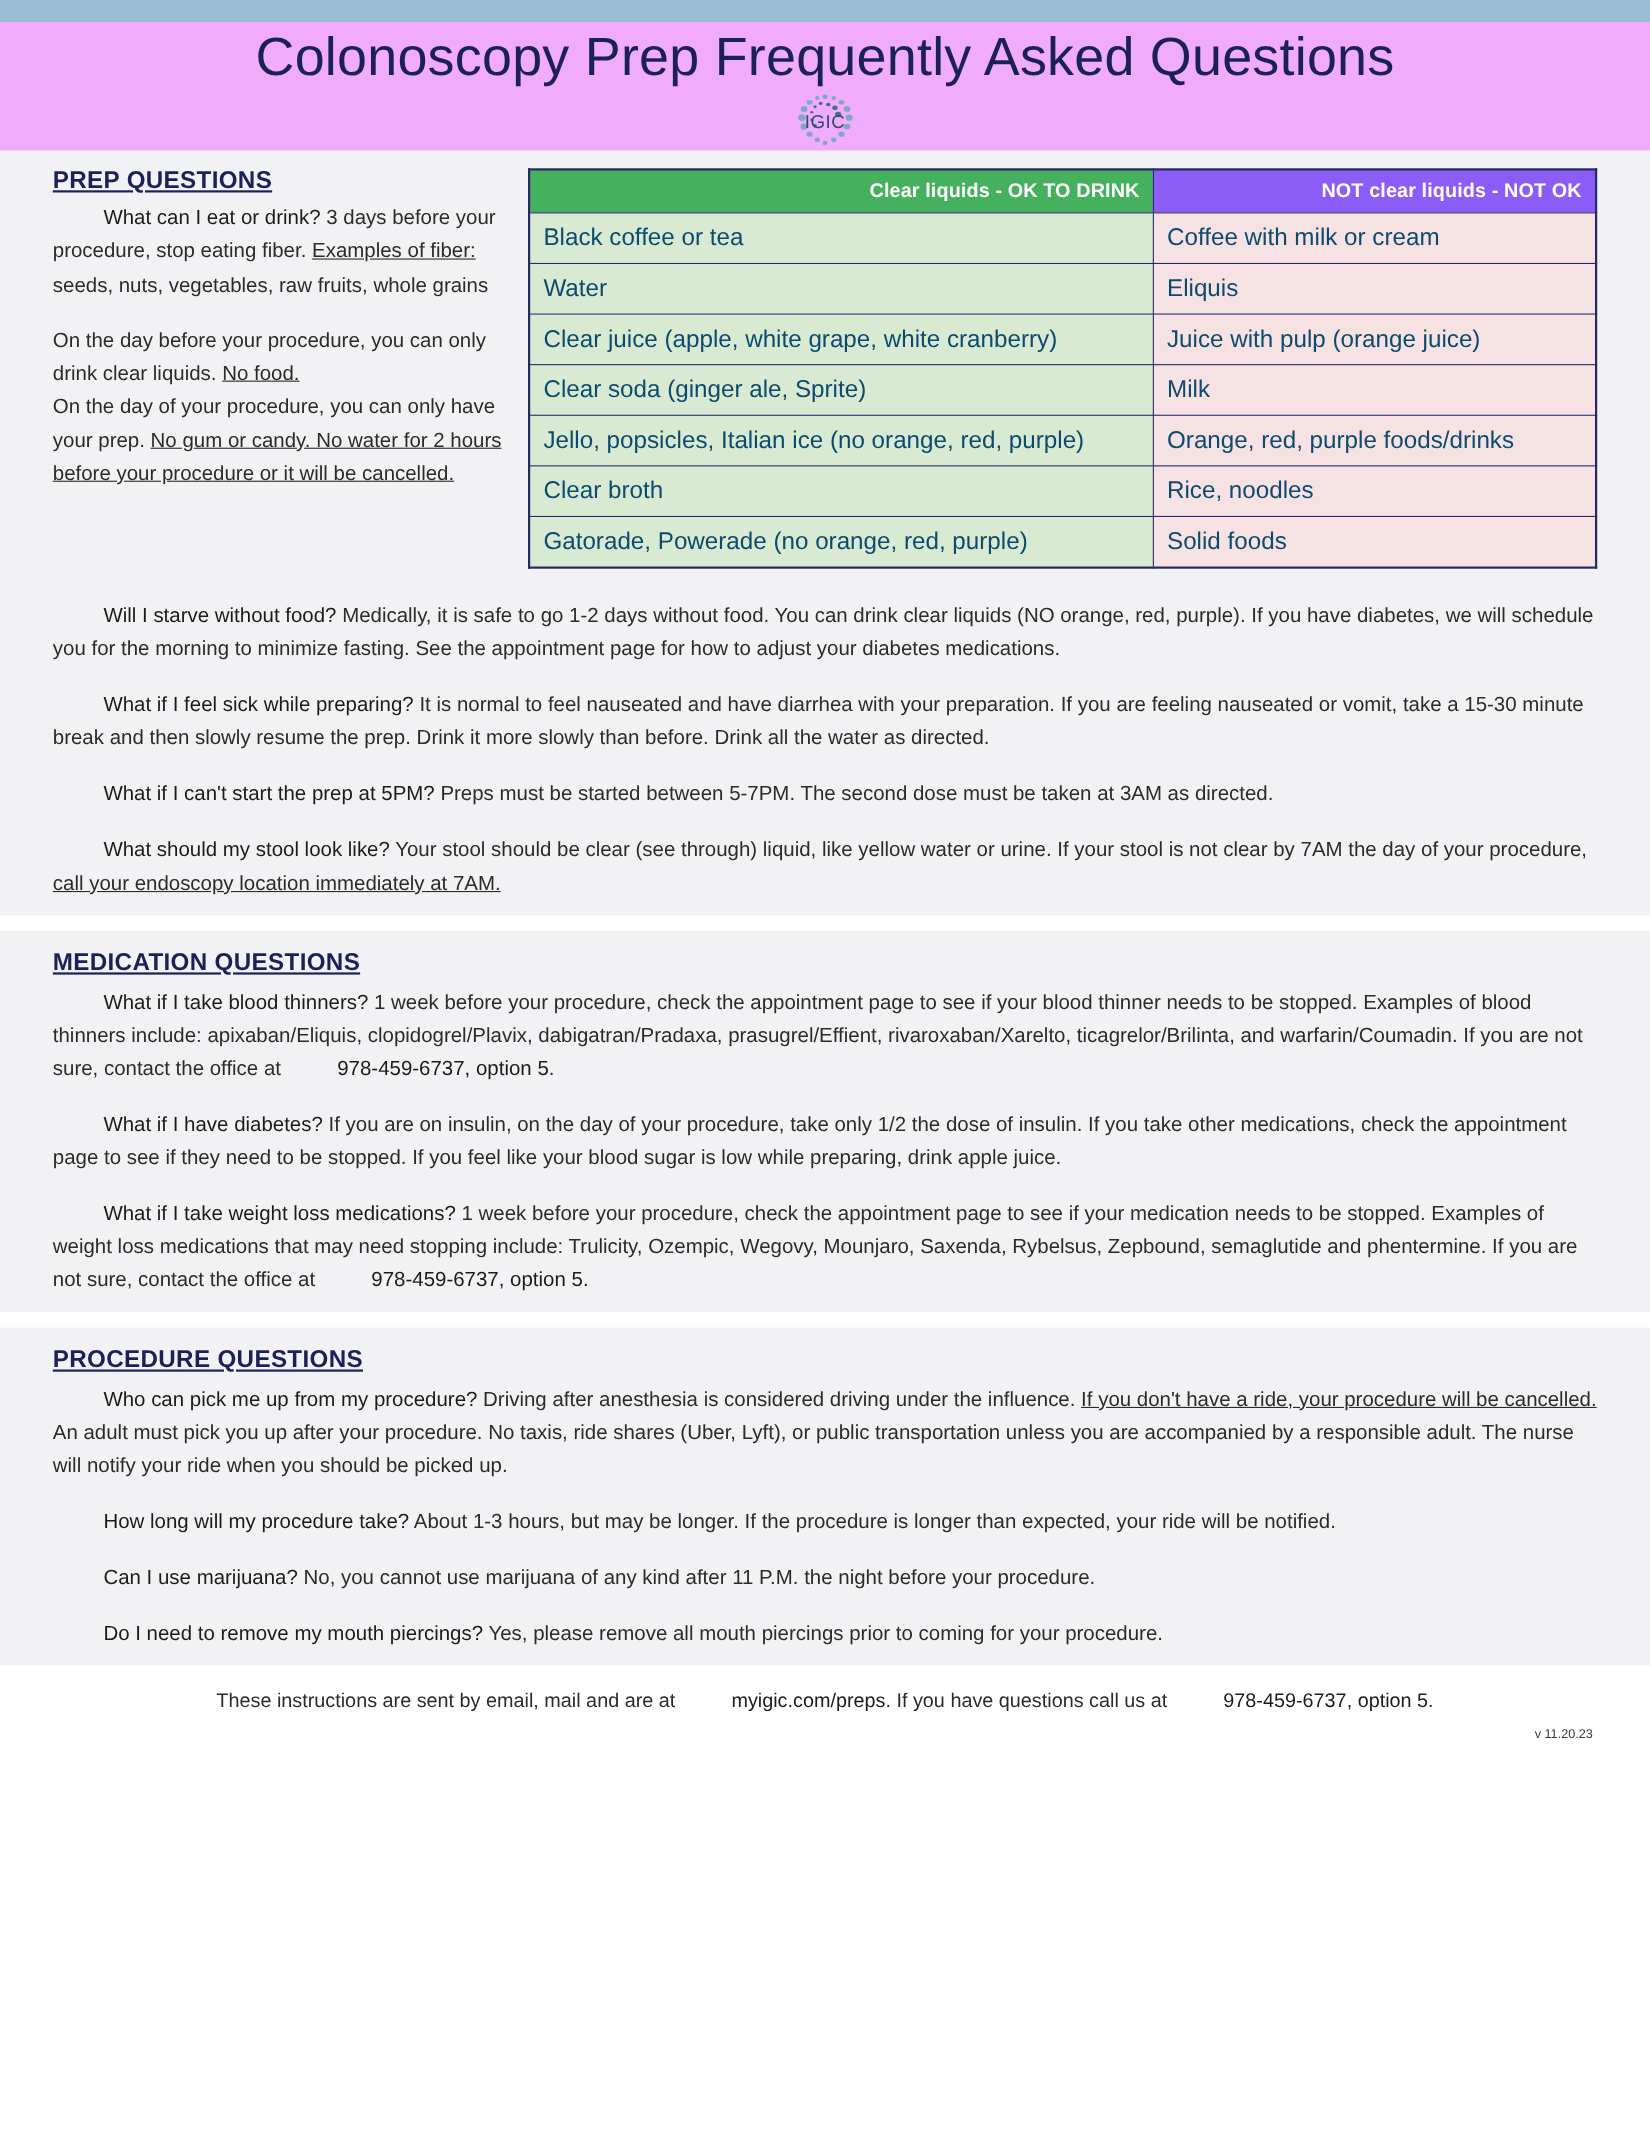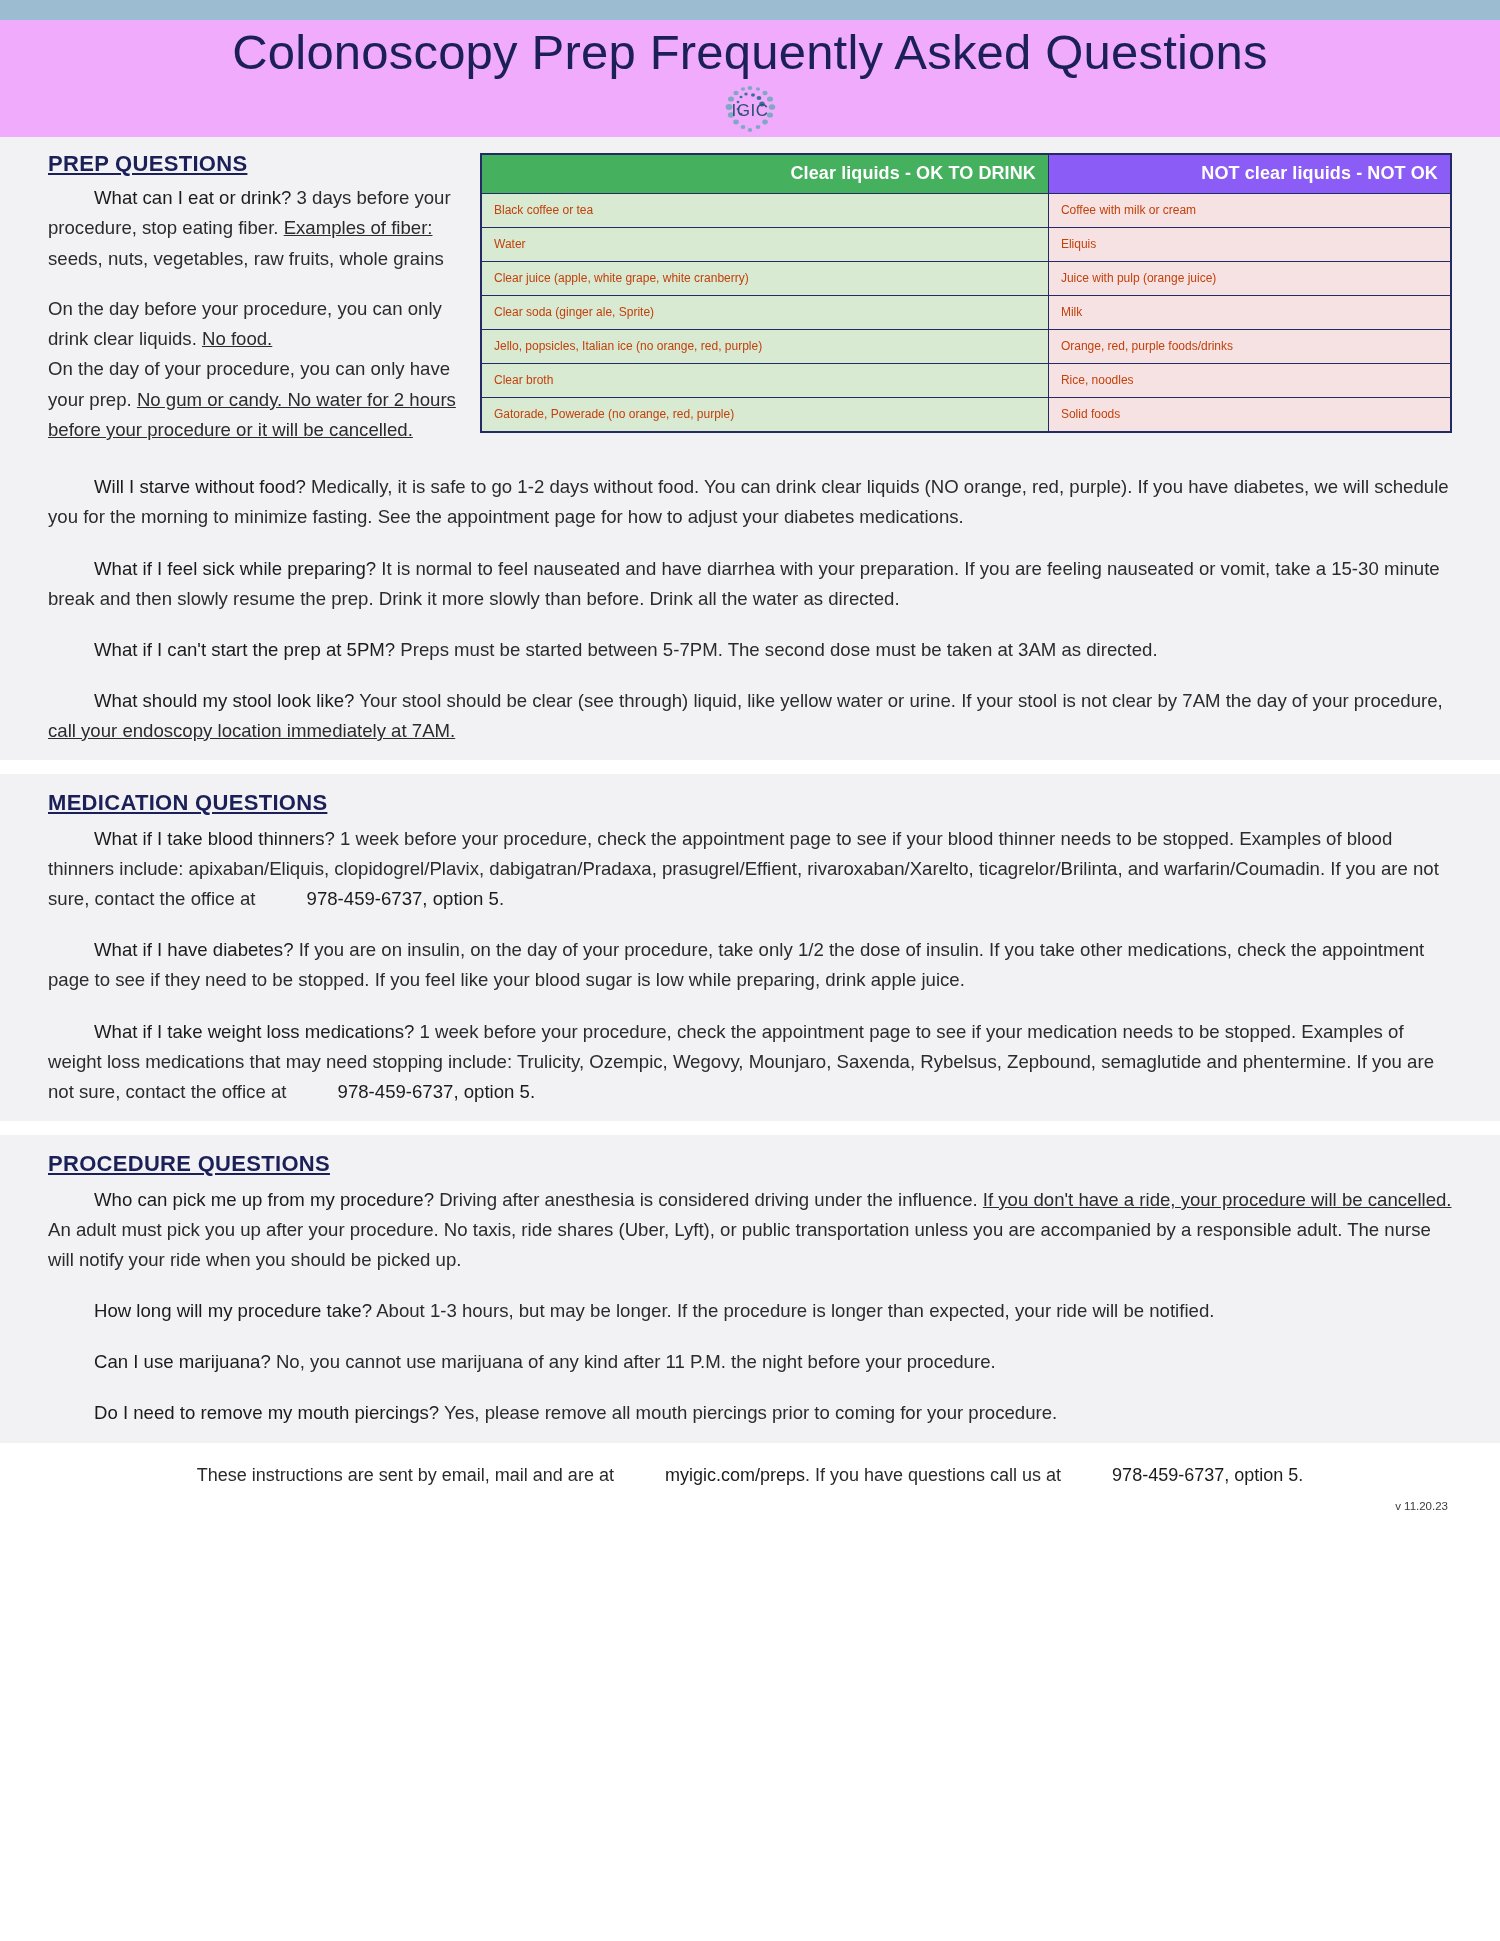--- a/index.html
+++ b/index.html
@@ -77,24 +77,24 @@
     font-weight:bold;
     color:#ffffff;
     text-align:right;
     padding:8px 12px 9px 12px;
     border:1.6px solid #242a63;
     letter-spacing:.1px;
   }
   th.ok{background:#45b05e;}
   th.notok{background:#8b5cf6;}
   table.liquids td{
-    font-size:12px;
+    font-size:22px;
     padding:9px 12px 10px 12px;
     border:1.6px solid #242a63;
-    color:#c2410c;
+    color:#0c4a6e;
     white-space:nowrap;
     overflow:hidden;
   }
   td.ok{background:#d9ead3;}
   td.notok{background:#f6e2e2;}
 
   
   col.c1{width:58.5%;}
   col.c2{width:41.5%;}
 

